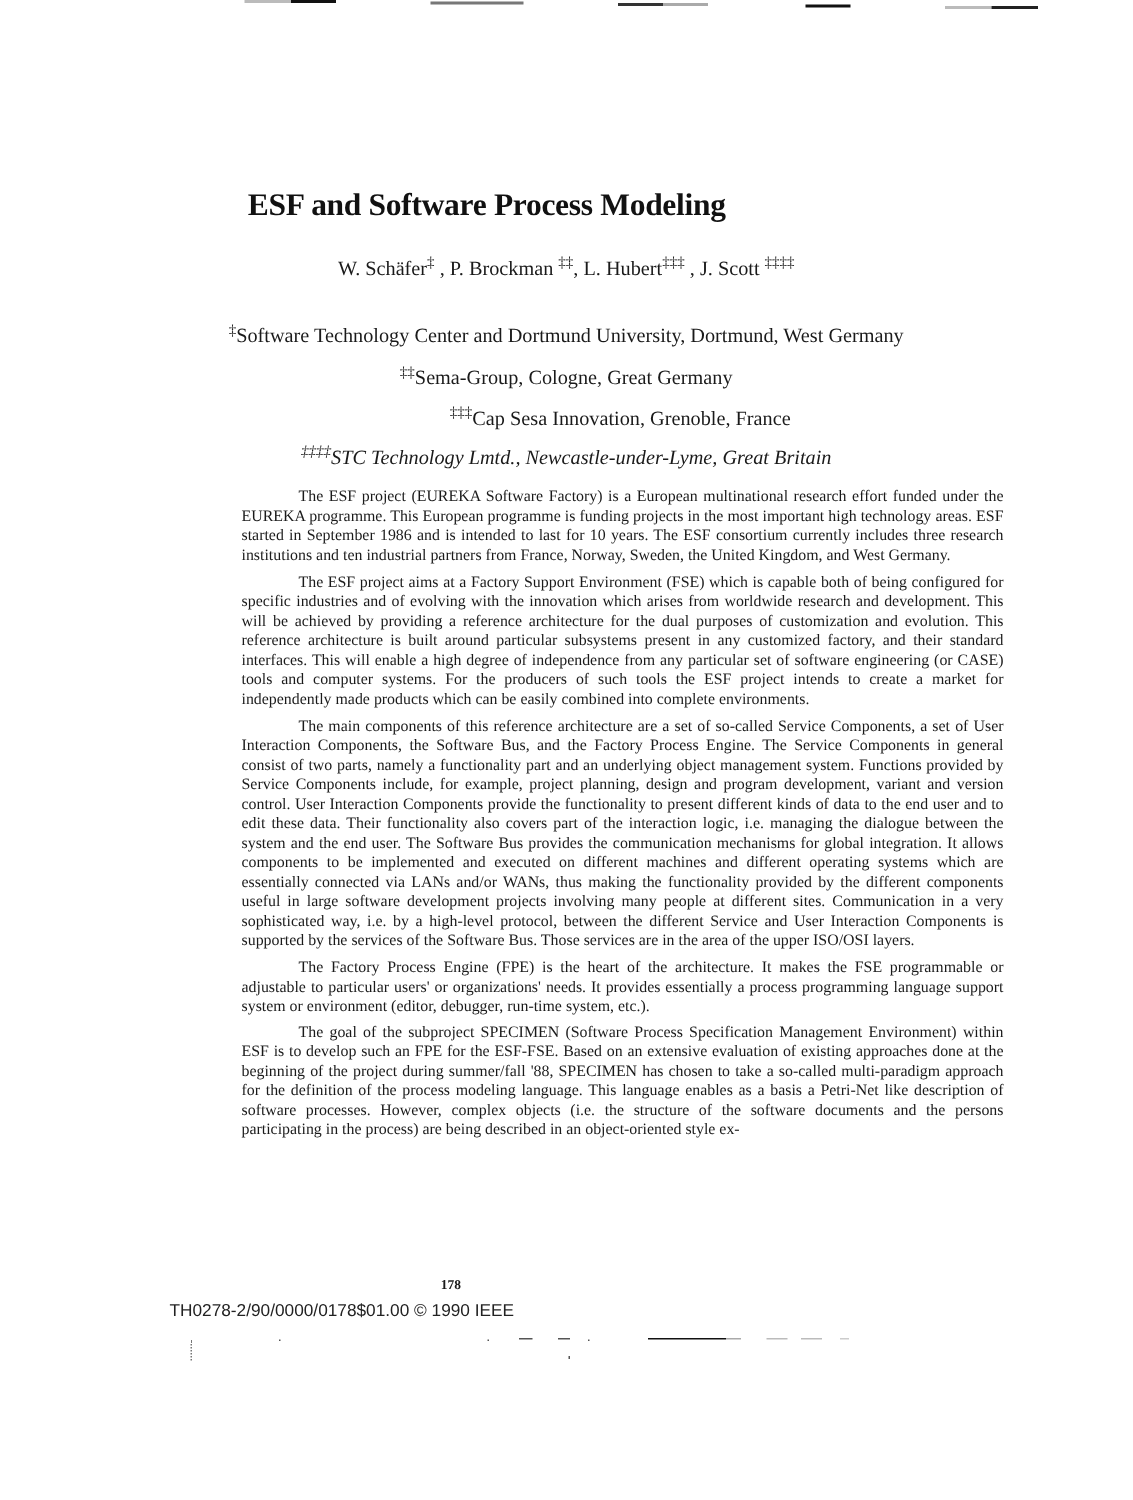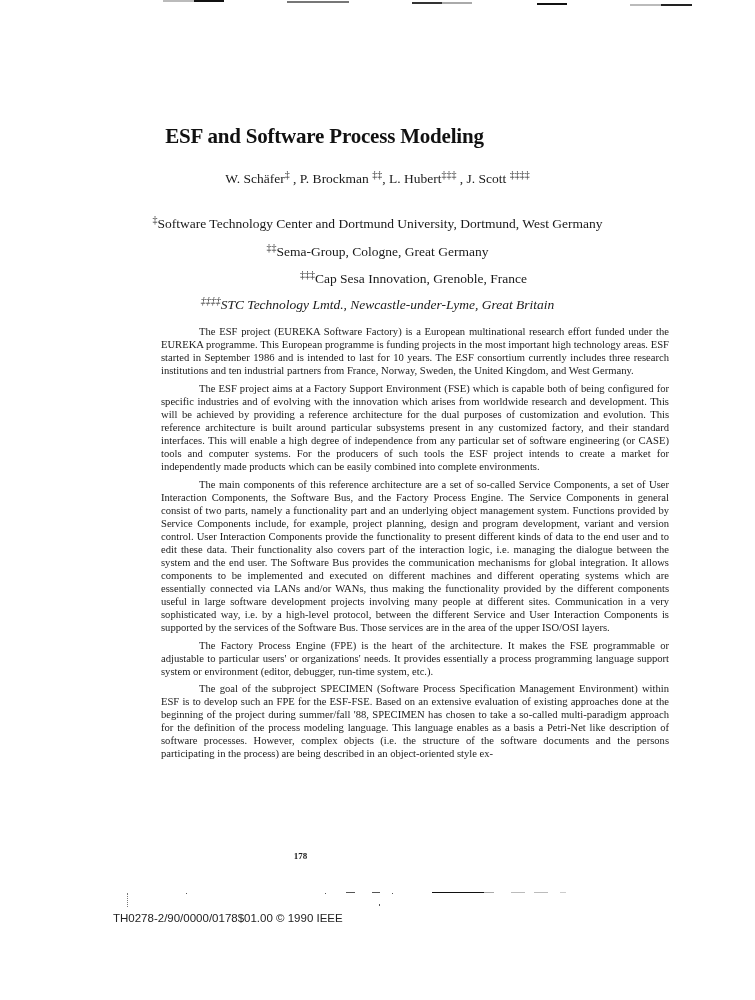--- a/index.html
+++ b/index.html
@@ -74,21 +74,20 @@
       font-size: 9px;
       font-weight: bold;
     }
     .copyright {
       position: absolute;
       top: 868px;
       left: 113px;
       font-family: "Liberation Sans", "DejaVu Sans", sans-serif;
       font-size: 11.5px;
       color: #222;
-      margin-top: 44px;
     }
     .dotted-v {
       position: absolute;
       width: 1px;
       border-left: 1px dotted #777;
     }
     .speck {
       position: absolute;
       background: #555;
     }

